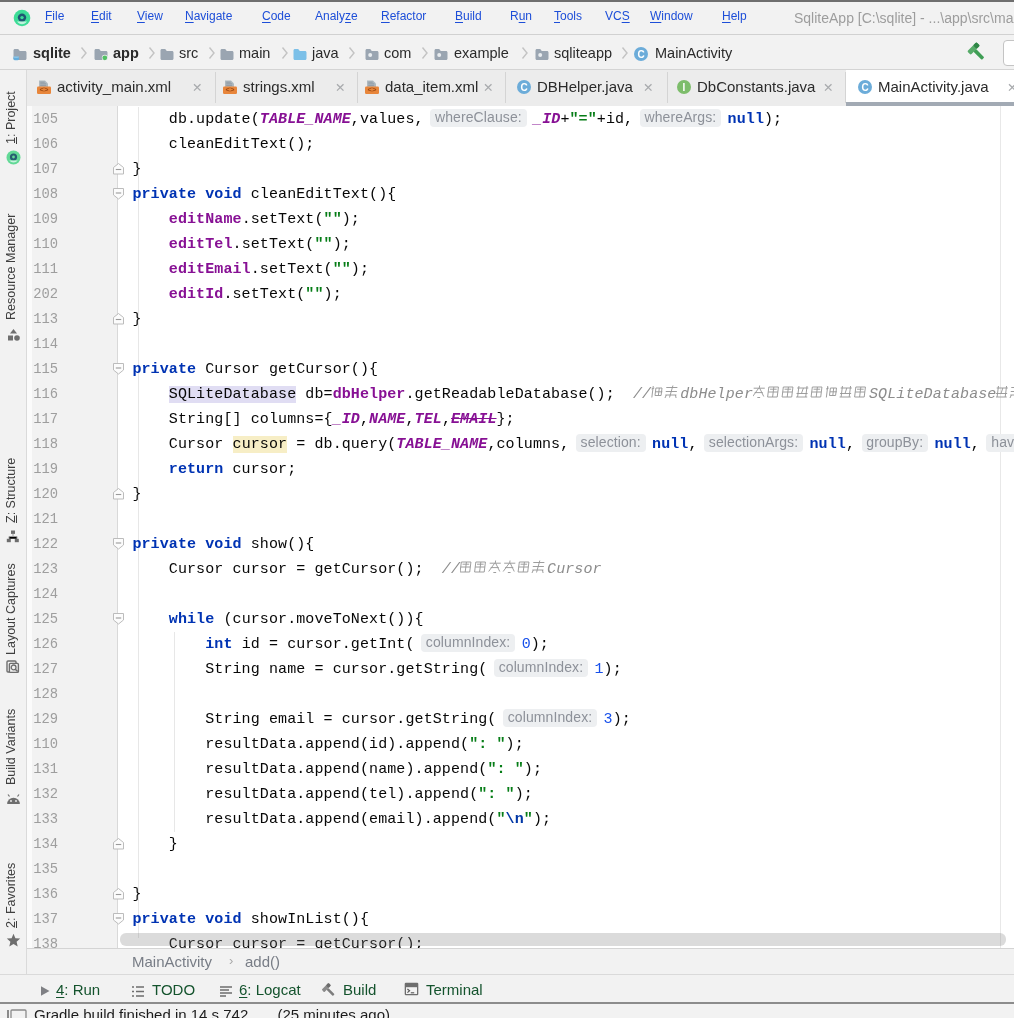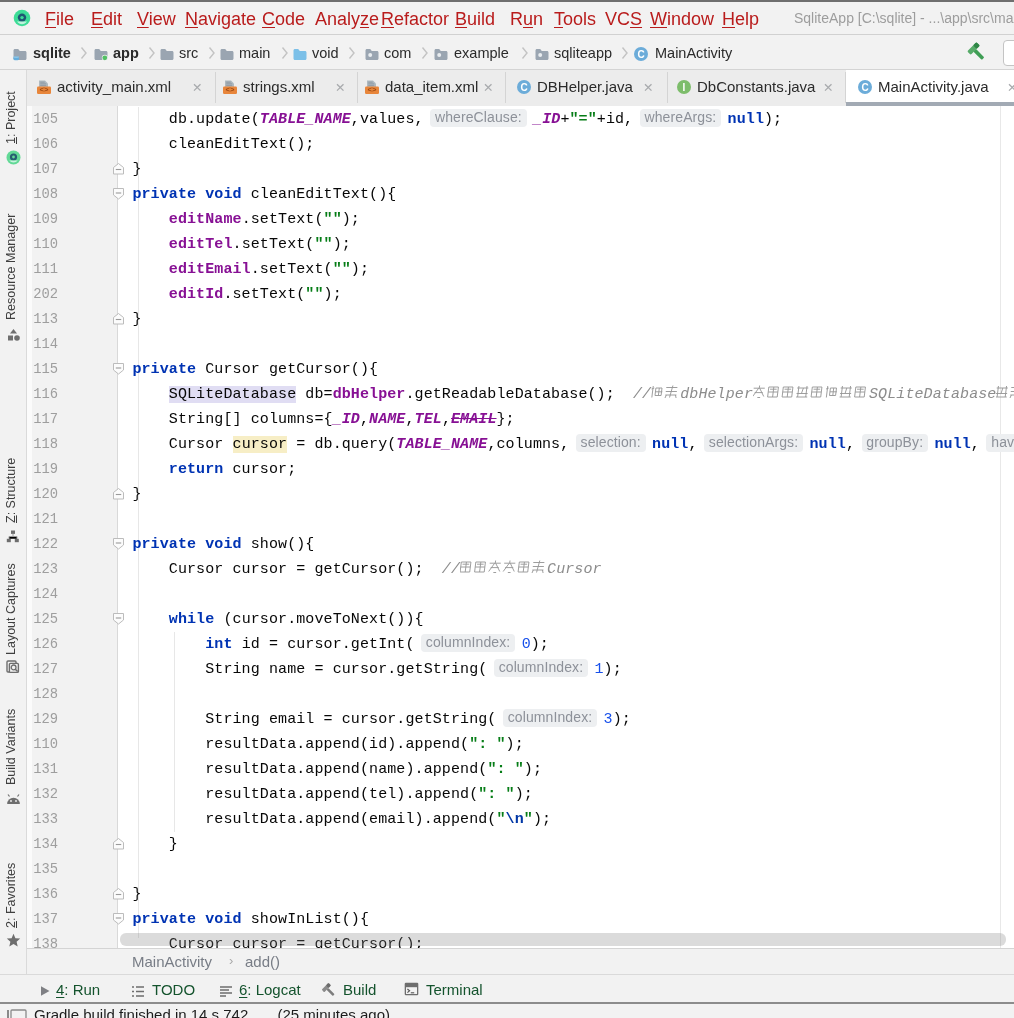--- a/index.html
+++ b/index.html
@@ -1,19 +1,19 @@
 <!DOCTYPE html>
 <html><head><meta charset="utf-8"><style>
 *{margin:0;padding:0;box-sizing:border-box;}
 html,body{width:1014px;height:1018px;overflow:hidden;}
 body{font-family:"Liberation Sans",sans-serif;background:#f2f2f2;position:relative;}
 .abs{position:absolute;}
 #topedge{left:0;top:0;width:1014px;height:2px;background:#6f6f6f;}
 #menubar{left:0;top:2px;width:1014px;height:33px;background:#f2f2f2;border-bottom:1px solid #d1d1d1;}
-.mi{position:absolute;top:7px;font-size:18px;color:#b91c1c;white-space:pre;}
+.mi{position:absolute;top:7px;font-size:12px;color:#1d4ed8;white-space:pre;}
 .mi u{text-decoration:underline;text-underline-offset:2px;}
 #title{position:absolute;top:8px;left:794px;font-size:14px;color:#9d9d9d;white-space:pre;}
 #navbar{left:0;top:36px;width:1014px;height:34px;background:#f2f2f2;border-bottom:1px solid #d4d4d4;}
 .bc{position:absolute;top:9px;font-size:14.5px;color:#2b2b2b;white-space:pre;}
 .bcsep{position:absolute;top:10px;}
 .bic{position:absolute;top:10px;}
 #tabrow{left:27px;top:70px;width:987px;height:36px;background:#ececec;}
 .tabsep{position:absolute;top:2px;width:1px;height:31px;background:#d4d4d4;}
 .tabtext{position:absolute;top:8px;font-size:15px;color:#2b2b2b;white-space:pre;}
 .tabx{position:absolute;top:10px;font-size:12.5px;color:#a8aaad;}
@@ -101,21 +101,21 @@
 <div class="bic" style="left:219px"><svg width="16" height="16" viewBox="0 0 16 16" style="">
         <path d="M1.5 4.5 c0-.8.6-1.5 1.5-1.5 h3.2 l1.6 2 h5.2 c.9 0 1.5.7 1.5 1.5 v6 c0 .8-.6 1.5-1.5 1.5 h-10 c-.9 0-1.5-.7-1.5-1.5 z" fill="#9aa5b1"></path>
       </svg></div>
 <div class="bc" style="left:239px;">main</div>
 <div class="bcsep" style="left:281px"><svg width="8" height="14" viewBox="0 0 8 14" style="">
         <path d="M1.5 1.5 L6 7 L1.5 12.5" stroke="#c3c3c3" stroke-width="1.4" fill="none"></path>
       </svg></div>
 <div class="bic" style="left:292px"><svg width="16" height="16" viewBox="0 0 16 16" style="">
         <path d="M1.5 4.5 c0-.8.6-1.5 1.5-1.5 h3.2 l1.6 2 h5.2 c.9 0 1.5.7 1.5 1.5 v6 c0 .8-.6 1.5-1.5 1.5 h-10 c-.9 0-1.5-.7-1.5-1.5 z" fill="#7cc0e8"></path>
       </svg></div>
-<div class="bc" style="left:312px;">void</div>
+<div class="bc" style="left:312px;">java</div>
 <div class="bcsep" style="left:348px"><svg width="8" height="14" viewBox="0 0 8 14" style="">
         <path d="M1.5 1.5 L6 7 L1.5 12.5" stroke="#c3c3c3" stroke-width="1.4" fill="none"></path>
       </svg></div>
 <div class="bic" style="left:364px"><svg width="16" height="16" viewBox="0 0 16 16" style="">
         <path d="M1.5 4.5 c0-.8.6-1.5 1.5-1.5 h3.2 l1.6 2 h5.2 c.9 0 1.5.7 1.5 1.5 v6 c0 .8-.6 1.5-1.5 1.5 h-10 c-.9 0-1.5-.7-1.5-1.5 z" fill="#9aa5b1"></path>
         <circle cx="6.2" cy="9" r="2" fill="#e8ecef"></circle>
       </svg></div>
 <div class="bc" style="left:384px;">com</div>
 <div class="bcsep" style="left:421px"><svg width="8" height="14" viewBox="0 0 8 14" style="">
         <path d="M1.5 1.5 L6 7 L1.5 12.5" stroke="#c3c3c3" stroke-width="1.4" fill="none"></path>

